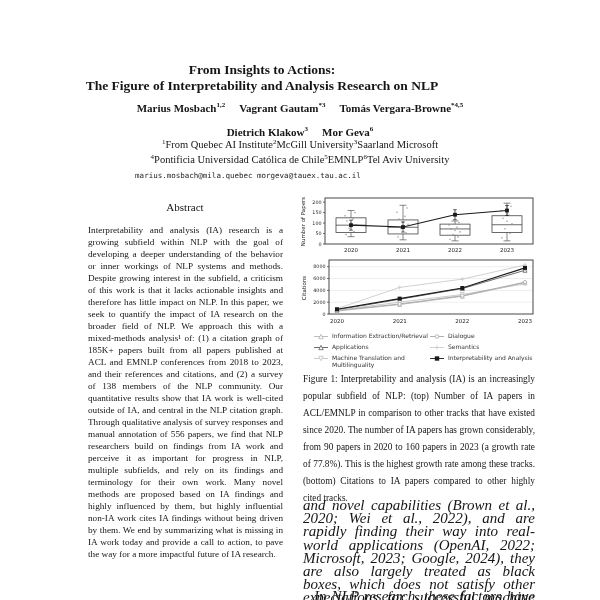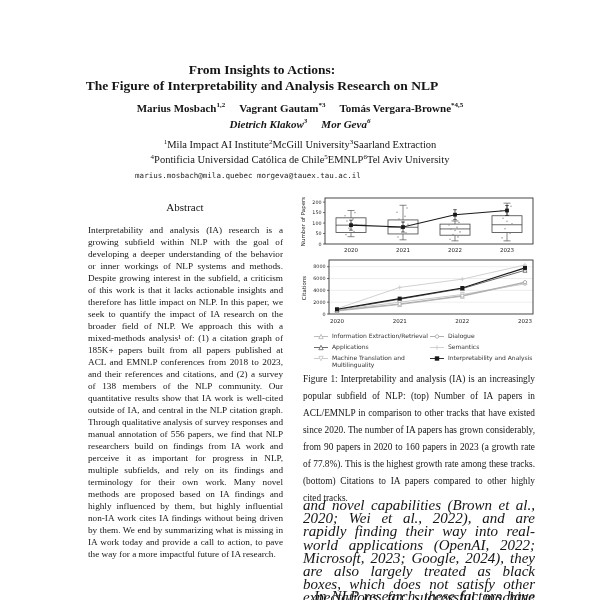--- a/index.html
+++ b/index.html
@@ -41,23 +41,23 @@
 <body>
 
 <div class="page">
 
   <div class="title-block">
     <div class="title-line">From Insights to Actions:</div>
     <div class="title-line">The Figure of Interpretability and Analysis Research on NLP</div>
   </div>
 
   <div class="authors-line" id="authors-line1" style="top:101px;"><span class="author"><span>Marius Mosbach</span><sup>1,2</sup></span><span class="author"><span>Vagrant Gautam</span><sup>*3</sup></span><span class="author"><span>Tomás Vergara-Browne</span><sup>*4,5</sup></span></div>
-  <div class="authors-line" id="authors-line2" style="top:117px;font-style:italic;"><span class="author"><span>Dietrich Klakow</span><sup>3</sup></span><span class="author"><span>Mor Geva</span><sup>6</sup></span></div>
-
-  <div class="affil-line" id="affil-line1" style="top:137px;"><span class="author"><sup>1</sup><span>Mila Impact AI Institute</span></span><span class="author"><sup>2</sup><span>McGill University</span></span><span class="author"><sup>3</sup><span>Saarland Extraction</span></span></div>
+  <div class="authors-line" id="authors-line2" style="top:125px;"><span class="author"><span>Dietrich Klakow</span><sup>3</sup></span><span class="author"><span>Mor Geva</span><sup>6</sup></span></div>
+
+  <div class="affil-line" id="affil-line1" style="top:137px;"><span class="author"><sup>1</sup><span>From Quebec AI Institute</span></span><span class="author"><sup>2</sup><span>McGill University</span></span><span class="author"><sup>3</sup><span>Saarland Microsoft</span></span></div>
   <div class="affil-line" id="affil-line2" style="top:152px;"><span class="author"><sup>4</sup><span>Pontificia Universidad Católica de Chile</span></span><span class="author"><sup>5</sup><span>EMNLP</span></span><span class="author"><sup>6</sup><span>Tel Aviv University</span></span></div>
 
   <div class="emails">marius.mosbach@mila.quebec   morgeva@tauex.tau.ac.il</div>
 
   <div class="abstract-heading">Abstract</div>
   <div class="abstract-text">Interpretability and analysis (IA) research is a growing subfield within NLP with the goal of developing a deeper understanding of the behavior or inner workings of NLP systems and methods. Despite growing interest in the subfield, a criticism of this work is that it lacks actionable insights and therefore has little impact on NLP. In this paper, we seek to quantify the impact of IA research on the broader field of NLP. We approach this with a mixed-methods analysis¹ of: (1) a citation graph of 185K+ papers built from all papers published at ACL and EMNLP conferences from 2018 to 2023, and their references and citations, and (2) a survey of 138 members of the NLP community. Our quantitative results show that IA work is well-cited outside of IA, and central in the NLP citation graph. Through qualitative analysis of survey responses and manual annotation of 556 papers, we find that NLP researchers build on findings from IA work and perceive it as important for progress in NLP, multiple subfields, and rely on its findings and terminology for their own work. Many novel methods are proposed based on IA findings and highly influenced by them, but highly influential non-IA work cites IA findings without being driven by them. We end by summarizing what is missing in IA work today and provide a call to action, to pave the way for a more impactful future of IA research.</div>
 
   <div class="figure">
     <div class="chart chart-top" id="chart-top"><svg width="238" height="62" viewBox="0 0 238 62">
           <rect x="26" y="2" width="208" height="46" fill="none" stroke="#333" stroke-width="0.9"></rect>

